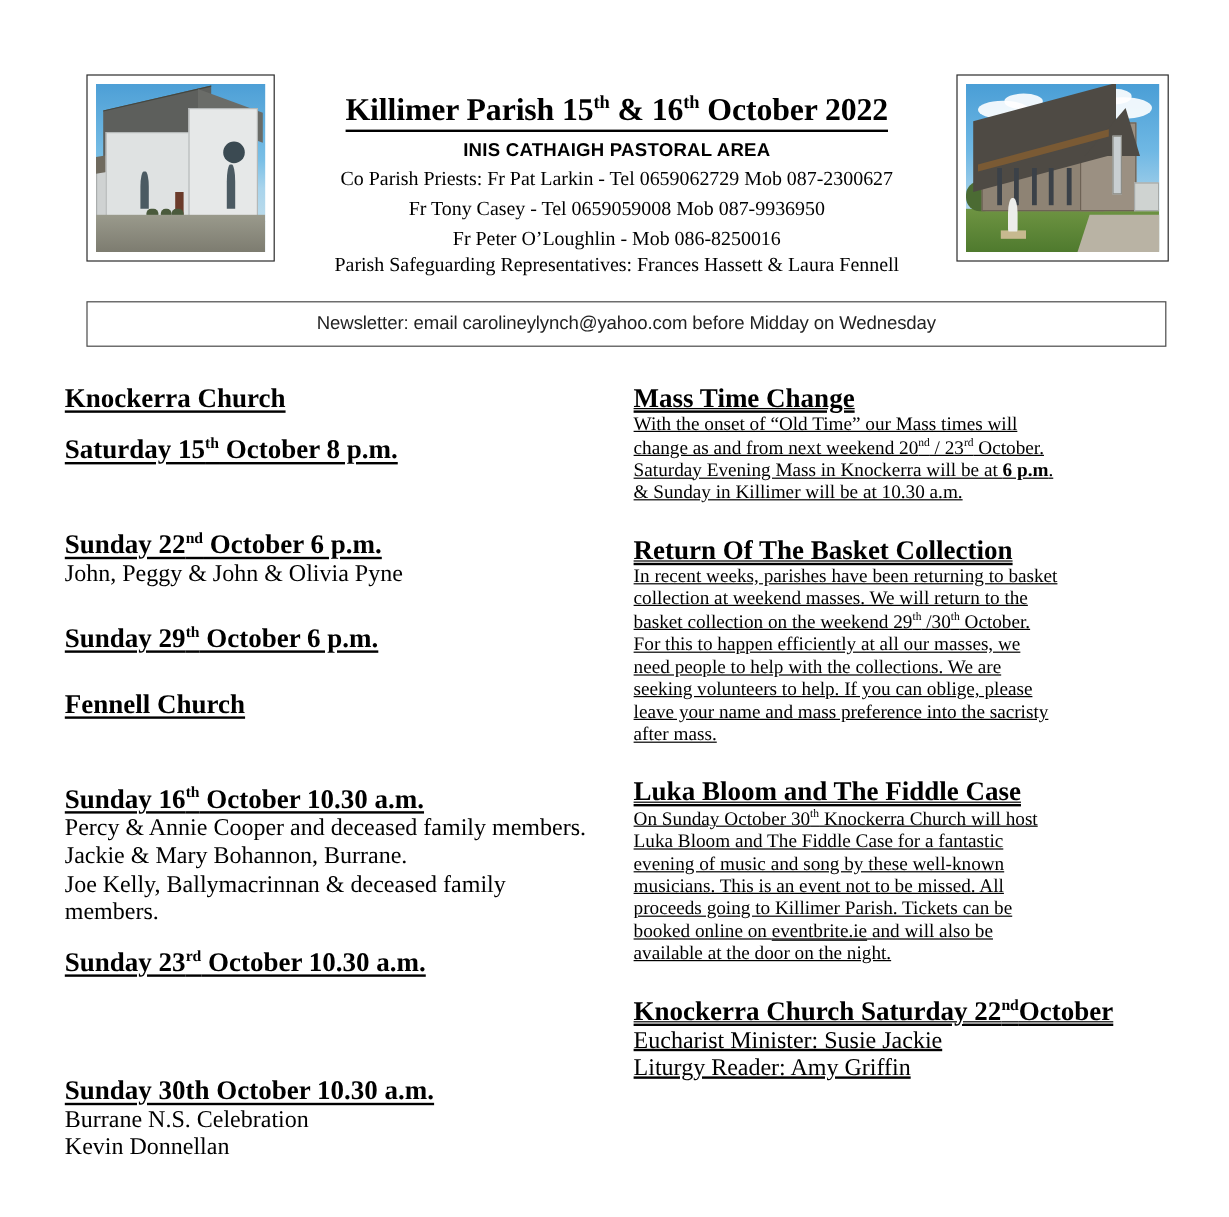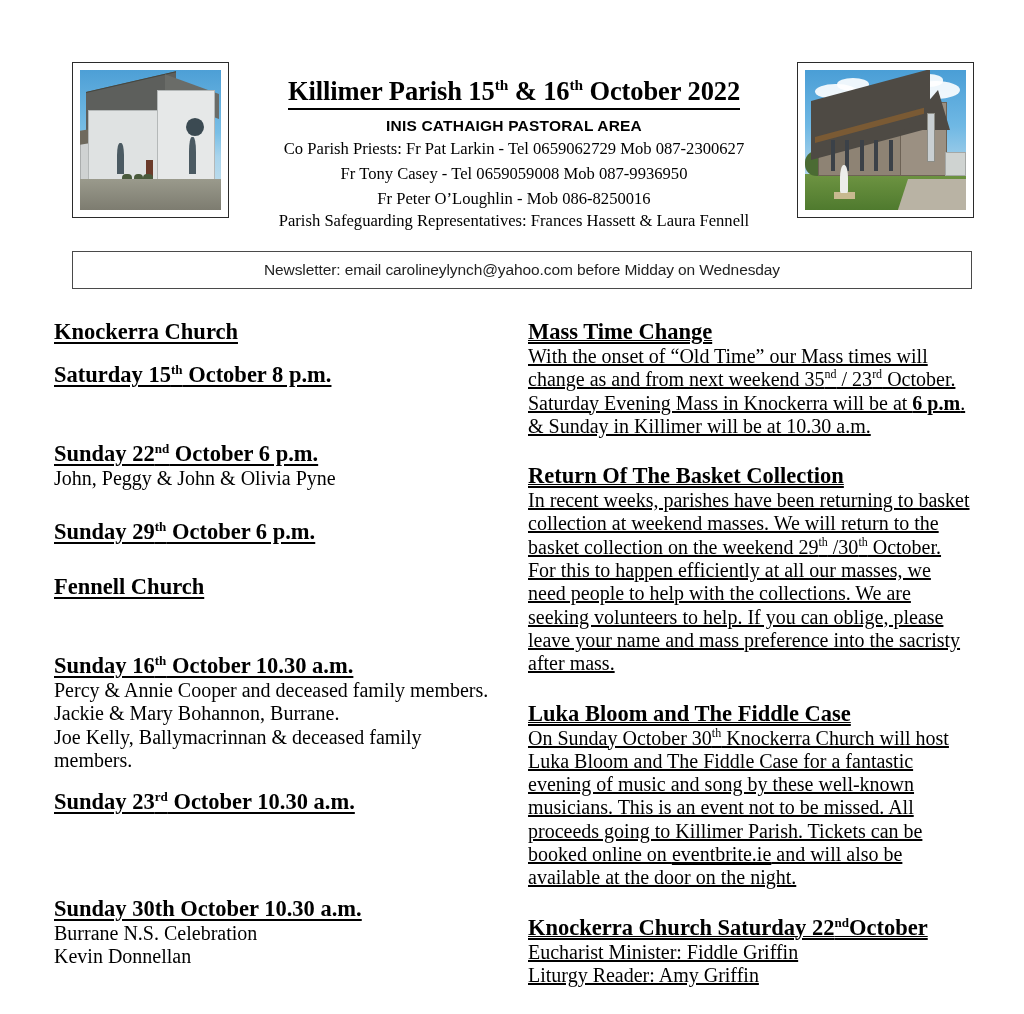--- a/index.html
+++ b/index.html
@@ -238,21 +238,21 @@
   }
   .u-head sup { font-size: 0.58em; vertical-align: super; }
 
   .head-block { margin: 0; padding: 0; }
 
   .body-line {
     font-size: 20px;
     line-height: 1.16;
   }
   .body-para {
-    font-size: 20px;
+    font-size: 16px;
     line-height: 1.165;
     margin: 0;
   }
   .body-para sup { font-size: 0.6em; vertical-align: super; }
   .body-para b { font-weight: bold; }
   .link { text-decoration: underline; text-underline-offset: 2px; }
   .sp-s  { height: 16px; }
   .sp-m  { height: 28px; }
   .sp-xl { height: 52px; }
 
@@ -383,21 +383,21 @@
 </div>
 
 <div class="col col-right">
 
   <div class="sec">
     <div class="head-block">
       <span class="u-head">Mass Time Change</span>
     </div>
     <p class="body-para">
       <span>With the onset of “Old Time” our Mass times will</span><br>
-      <span>change as and from next weekend 35</span><sup>nd</sup><span> / 23</span><sup>rd</sup><span> October.</span><br>
+      <span>change as and from next weekend 20</span><sup>nd</sup><span> / 23</span><sup>rd</sup><span> October.</span><br>
       <span>Saturday Evening Mass in Knockerra will be at </span><b>6 p.m</b><span>.</span><br>
       <span>&amp; Sunday in Killimer will be at 10.30 a.m.</span>
     </p>
   </div>
 
   <div class="sec-gap"></div>
 
   <div class="sec">
     <div class="head-block">
       <span class="u-head">Return Of The Basket Collection</span>
@@ -430,16 +430,16 @@
       <span>available at the door on the night.</span>
     </p>
   </div>
 
   <div class="sec-gap"></div>
 
   <div class="sec">
     <div class="head-block">
       <span class="u-head"><span>Knockerra Church Saturday 22</span><sup>nd</sup><span>October</span></span>
     </div>
-    <div class="body-line">Eucharist Minister: Fiddle Griffin</div>
+    <div class="body-line">Eucharist Minister: Susie Jackie</div>
     <div class="body-line">Liturgy Reader: Amy Griffin</div>
   </div>
 </div>
 
 </body></html>

